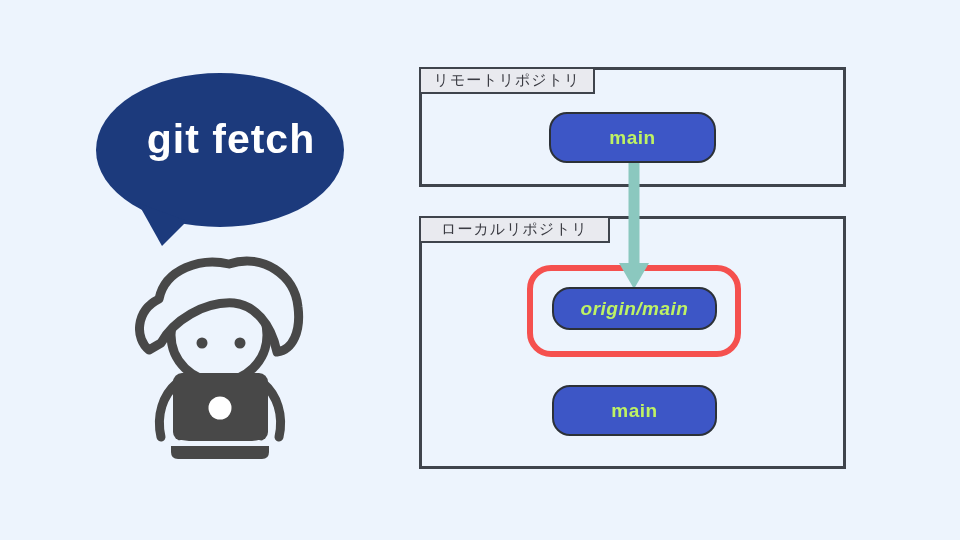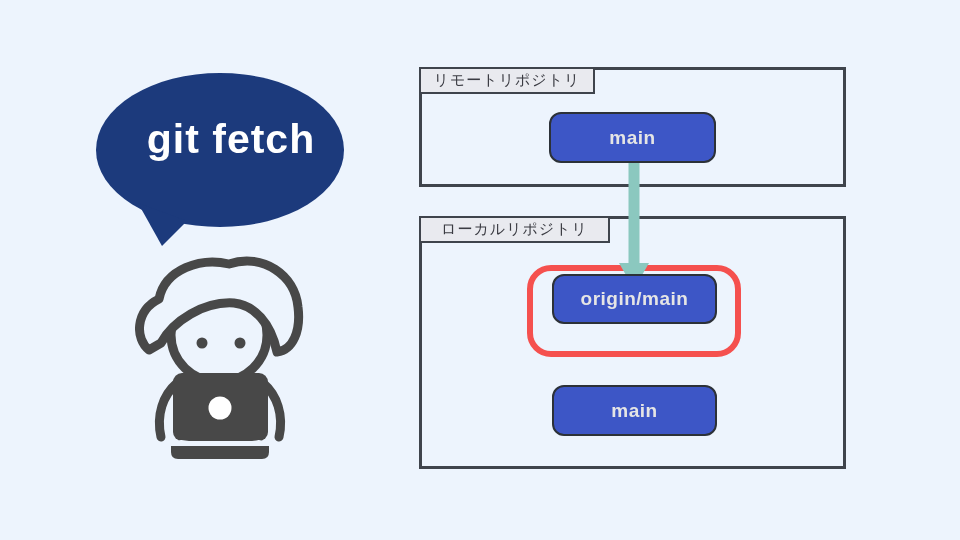--- a/index.html
+++ b/index.html
@@ -35,26 +35,26 @@
   
   #highlight-rect{
     position:absolute;left:527px;top:265px;width:214px;height:92px;
     border:6px solid #f5504e;border-radius:24px;box-sizing:border-box;
   }
   
   #arrow-wrap{position:absolute;left:615px;top:158px;width:38px;height:132px;}
   
   .branch-btn{
     position:absolute;background:#3d56c6;border:2px solid #2c3138;
-    border-radius:12px;box-sizing:border-box;
+    border-radius:18px;box-sizing:border-box;
     display:flex;align-items:center;justify-content:center;
-    color:#e5e5e5;font-size:19px;font-weight:bold;letter-spacing:0.5px;
+    color:#bef264;font-size:19px;font-weight:bold;letter-spacing:0.5px;
   }
   #btn-remote-main{left:549px;top:112px;width:167px;height:51px;}
-  #btn-origin-main{left:552px;top:274px;width:165px;height:50px;}
+  #btn-origin-main{left:552px;top:287px;width:165px;height:43px;font-style:italic;}
   #btn-local-main{left:552px;top:385px;width:165px;height:51px;}
 </style>
 </head>
 <body>
 
 <div id="stage">
 
   <div id="bubble-wrap">
     <svg width="266" height="200" viewBox="0 0 266 200">
       <ellipse cx="130" cy="95" rx="124" ry="77" fill="#1c3a7c"></ellipse>

